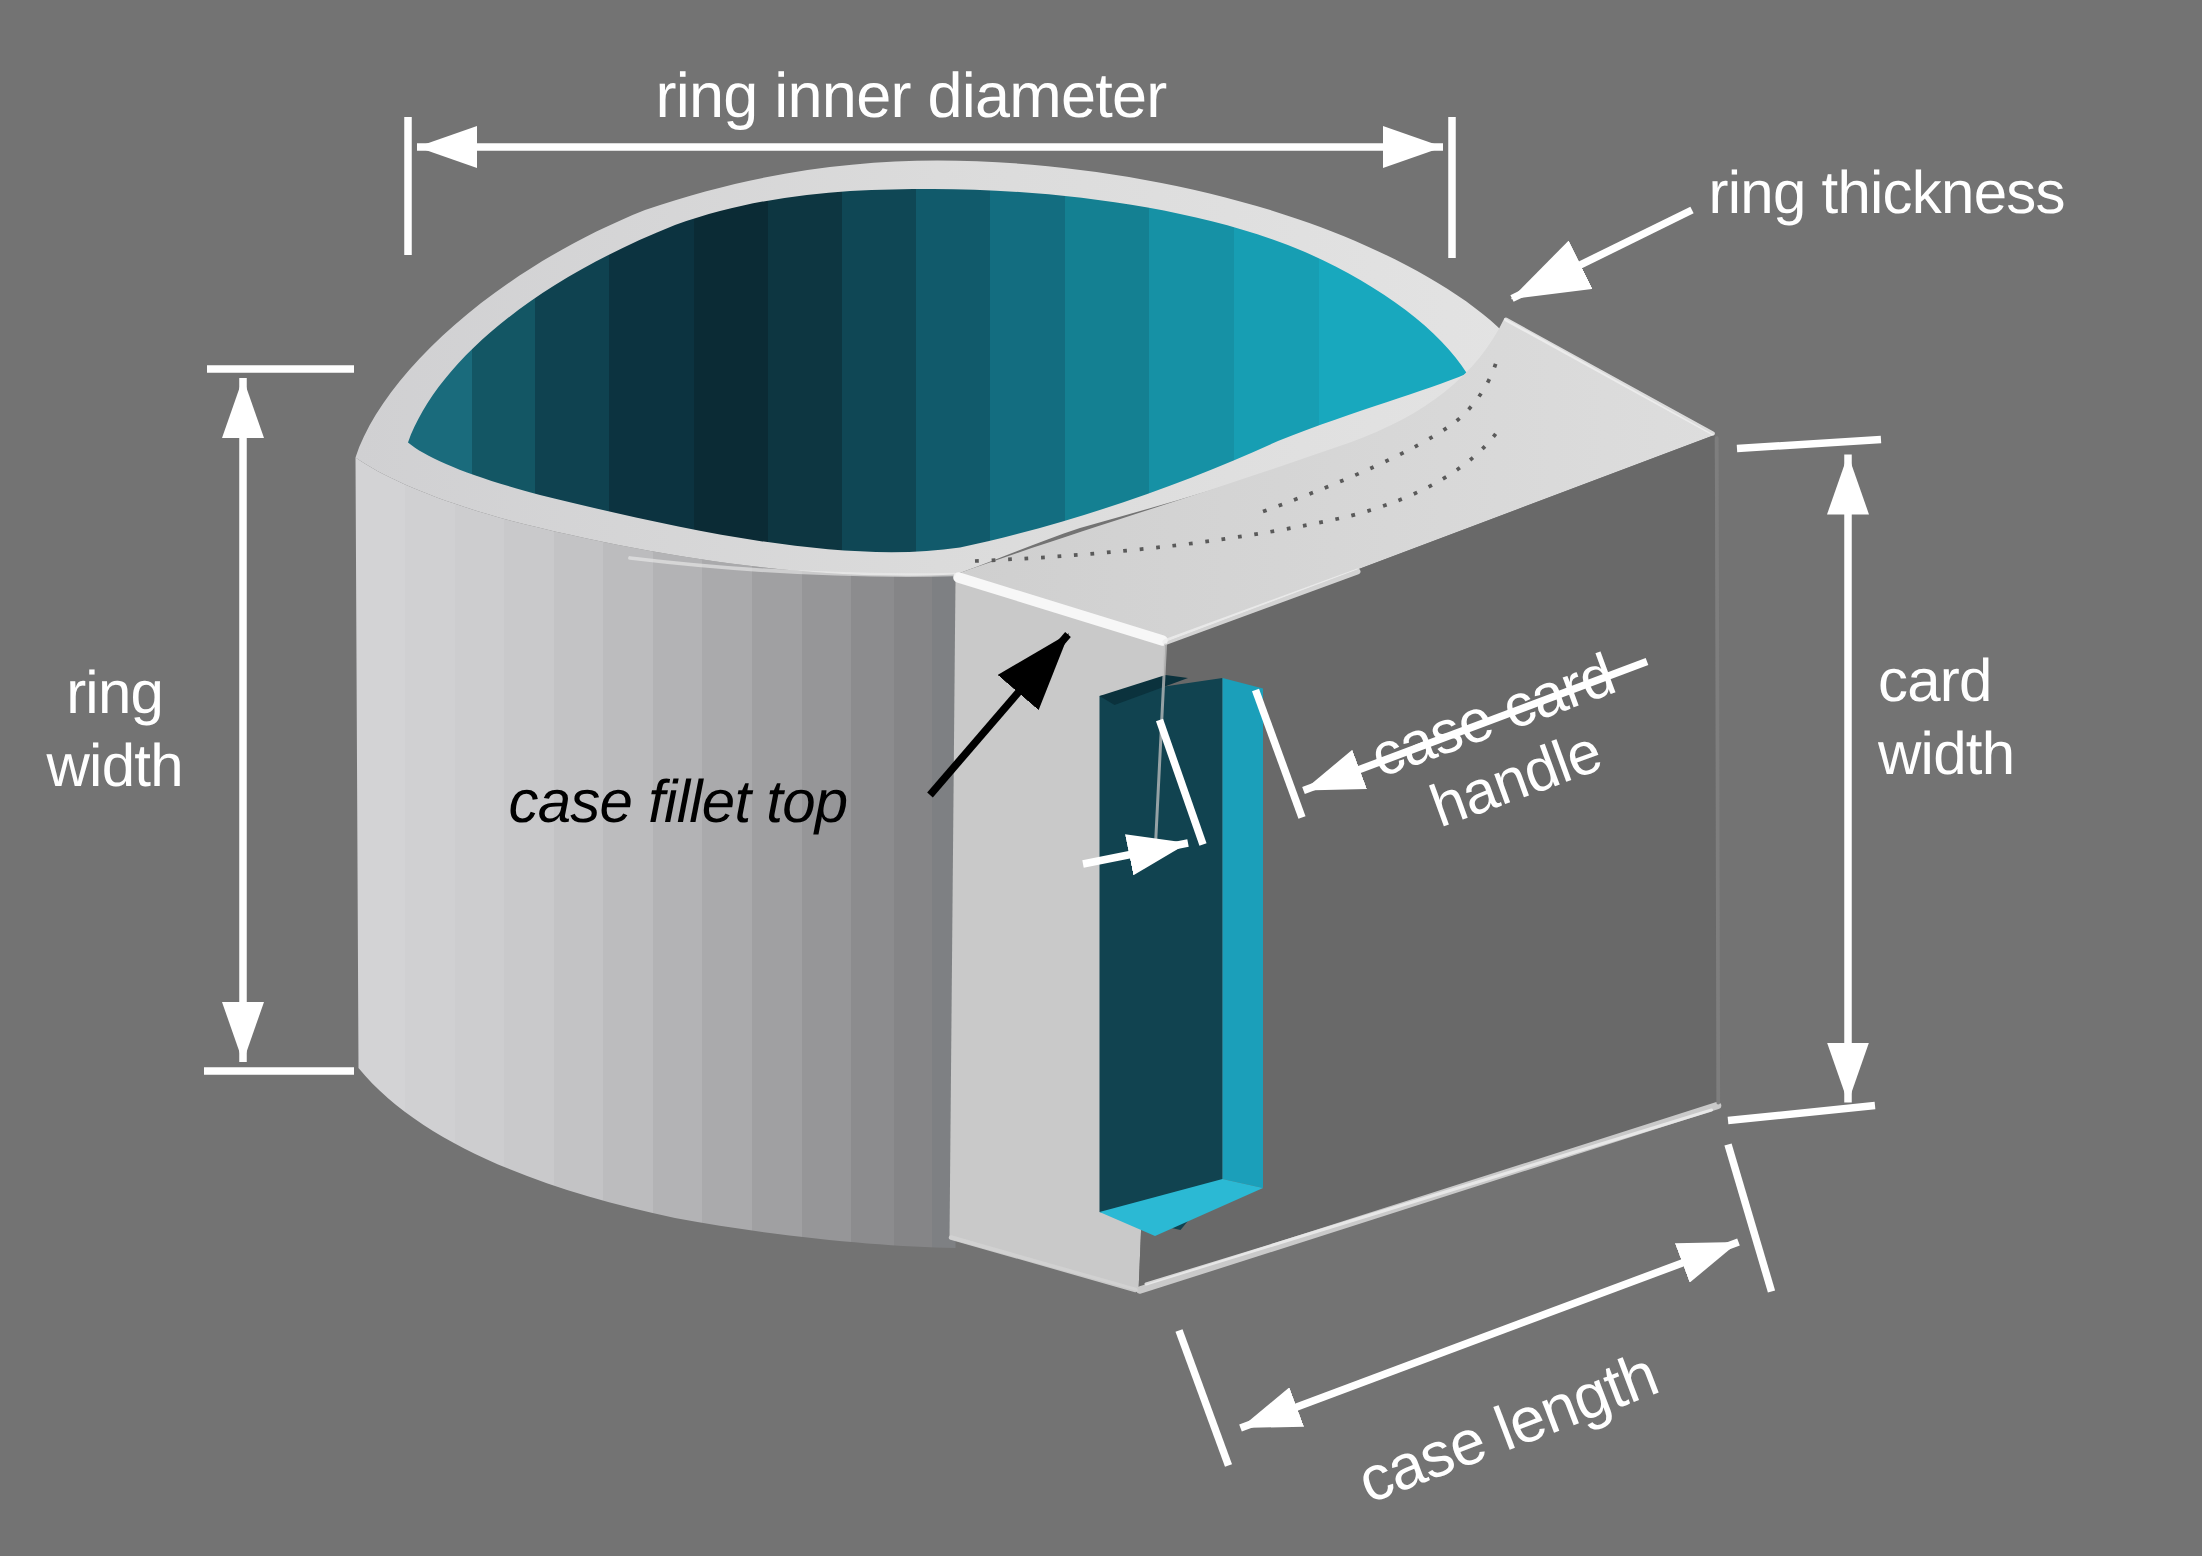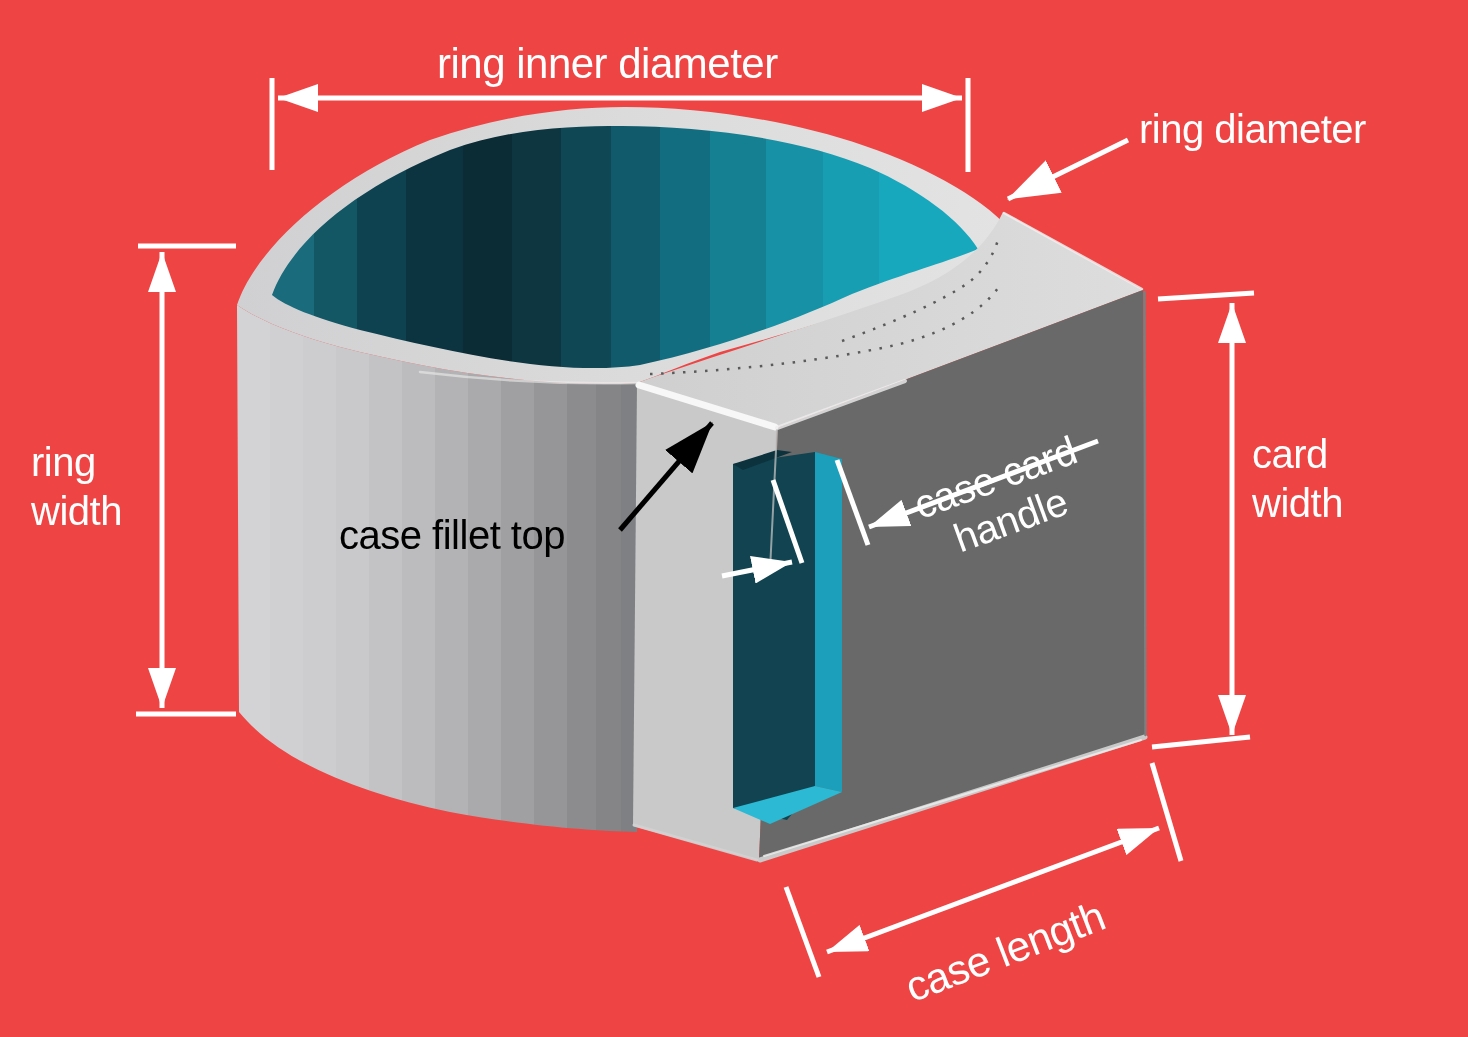--- a/index.html
+++ b/index.html
@@ -1,26 +1,26 @@
 <!DOCTYPE html>
 <html><head>
 <meta charset="utf-8">
 <style>
   html,body{margin:0;padding:0;background:#343537;}
   #stage{
     position:relative;width:1468px;height:1037px;overflow:hidden;
-    background:#ef4444;
+    background:#737373;
     font-family:"Liberation Sans", sans-serif;
   }
   #model-svg{position:absolute;left:0;top:0;}
   .lbl{
     position:absolute;color:#ffffff;font-size:40px;line-height:1.22;
     letter-spacing:-0.5px;white-space:pre;user-select:none;
   }
-  .lbl.black{color:#000000;}
+  .lbl.black{color:#000000;font-style:italic;}
   .lbl.big{font-size:42px;}
   .lbl.rot-handle{
     width:300px;text-align:center;line-height:1.12;
     transform:rotate(-20deg);transform-origin:center center;
   }
   .lbl.rot-length{
     width:250px;text-align:center;
     transform:rotate(-21deg);transform-origin:center center;
   }
 </style>
@@ -197,23 +197,23 @@
         <line x1="1128" y1="140" x2="1008" y2="199" marker-end="url(#ahb)"></line>
       </g>
       <g stroke="#000000">
         <line x1="620" y1="530" x2="712" y2="423" marker-end="url(#ahbk)"></line>
       </g>
     </g>
   </svg>
 
   <div class="lbl big" style="left:437px;top:38px;">ring inner diameter</div>
 
-  <div class="lbl" style="left:1139px;top:105px;">ring diameter</div>
-
-  <div class="lbl" style="left:31px;top:438px;"><span>ring</span><br><span>width</span></div>
+  <div class="lbl" style="left:1139px;top:105px;">ring thickness</div>
+
+  <div class="lbl" style="left:31px;top:438px;text-align:center;"><span>ring</span><br><span>width</span></div>
 
   <div class="lbl black" style="left:339px;top:511px;">case fillet top</div>
 
   <div class="lbl rot-handle" style="left:853px;top:454px;"><span>case card</span><br><span>handle</span></div>
 
   <div class="lbl" style="left:1252px;top:430px;"><span>card</span><br><span>width</span></div>
 
   <div class="lbl big rot-length" style="left:880px;top:926px;">case length</div>
 
 </div>

